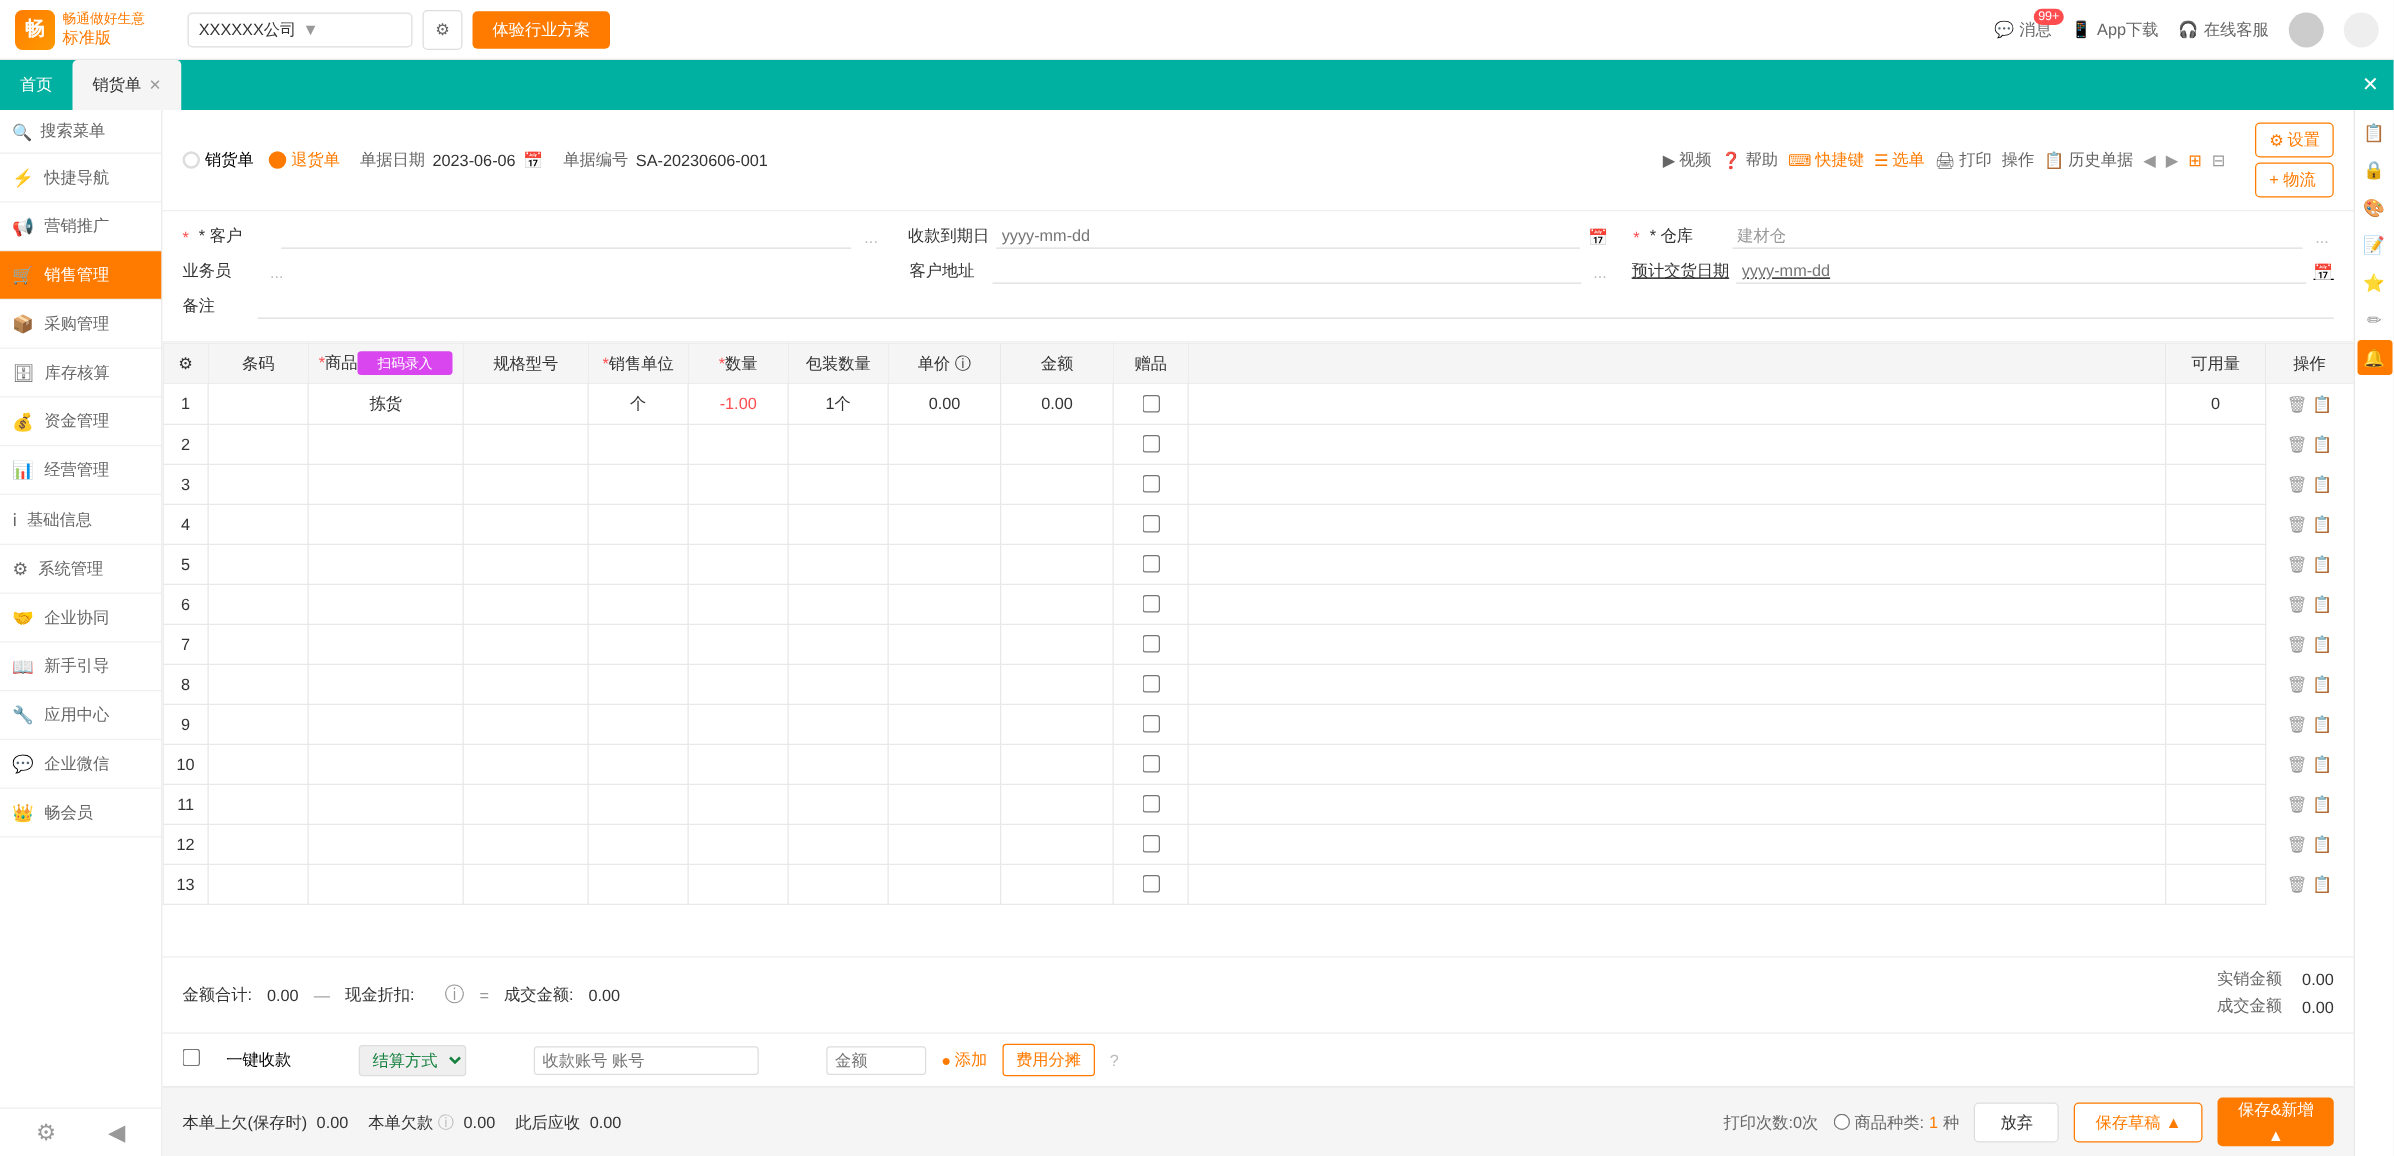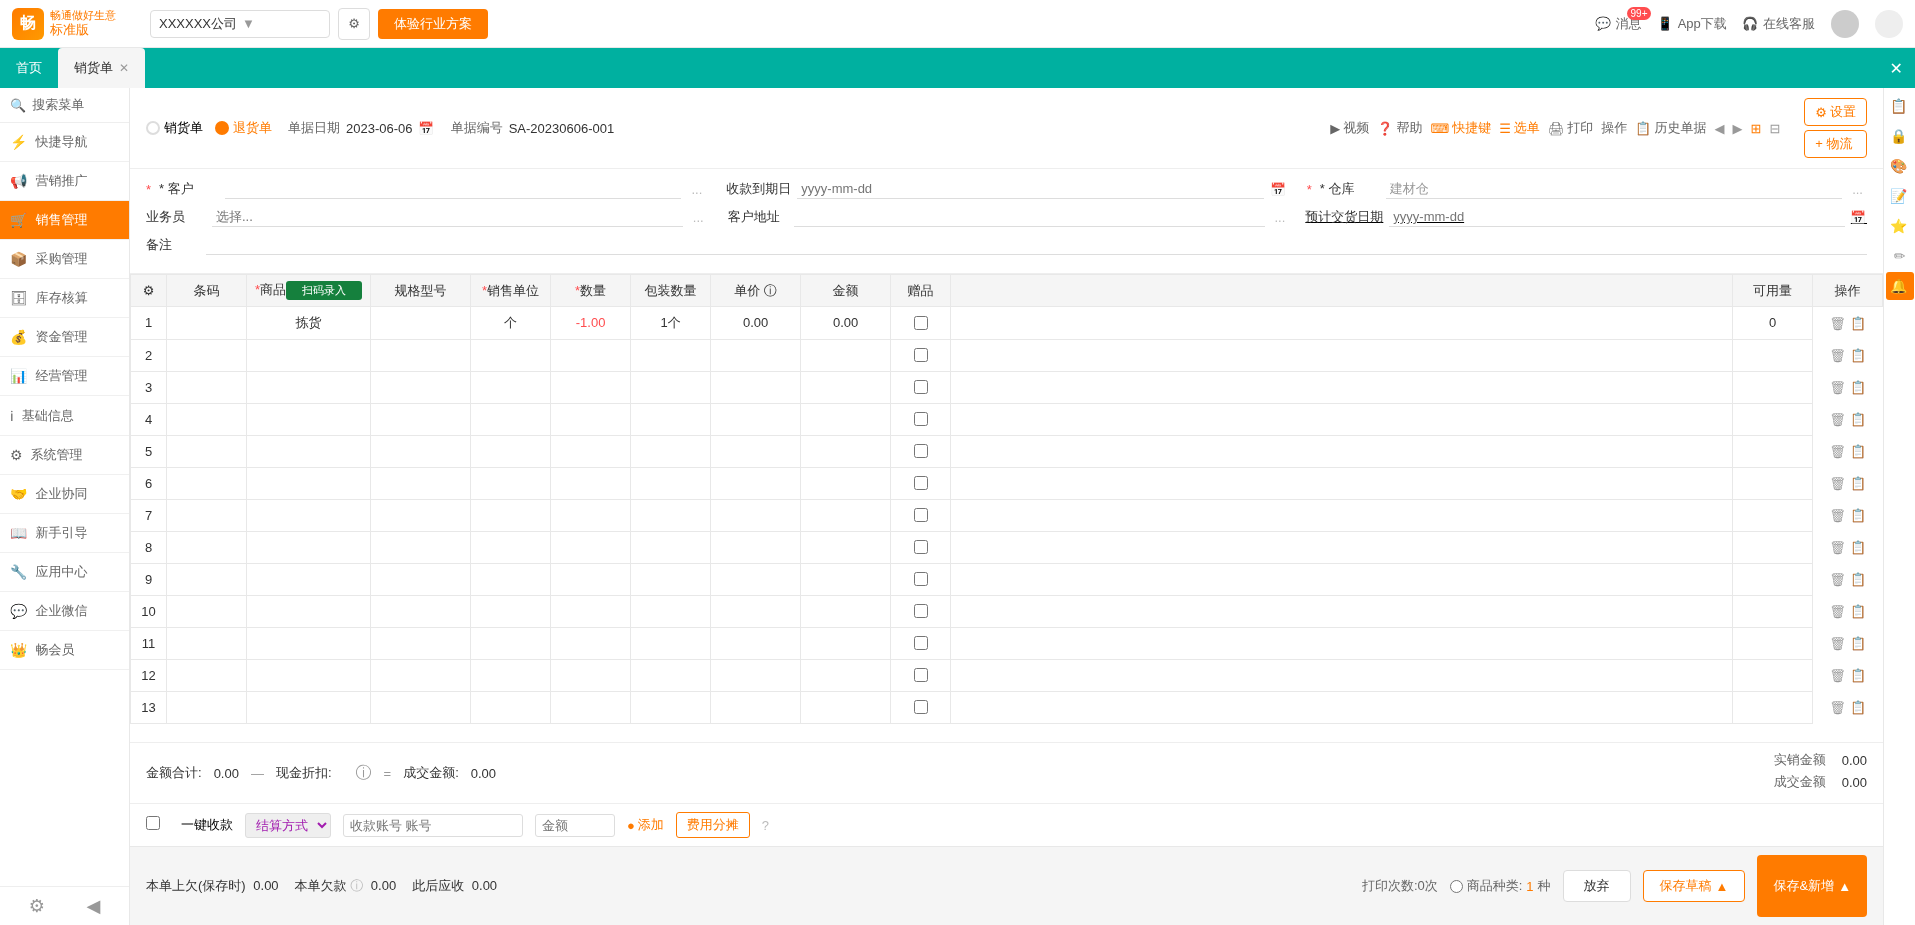--- a/index.html
+++ b/index.html
@@ -69,51 +69,51 @@
     .field-input { flex: 1; border: none; border-bottom: 1px solid #ddd; padding: 2px 4px; color: #999; outline: none; background: transparent; }
     .field-dots { color: #bbb; cursor: pointer; padding: 0 4px; }
     .field-icon { color: #bbb; cursor: pointer; }
 
     
     .table-wrapper { flex: 1; overflow-y: auto; background: #fff; }
     .data-table { width: 100%; border-collapse: collapse; }
     .data-table th { background: #f5f5f5; border: 1px solid #e8e8e8; padding: 6px 8px; text-align: center; color: #333; font-weight: normal; white-space: nowrap; position: sticky; top: 0; z-index: 1; }
     .data-table td { border: 1px solid #e8e8e8; padding: 5px 8px; text-align: center; color: #333; height: 32px; }
     .th-required { color: #ff4d4f; }
-    .scan-btn { background: #15803d; color: #fff; border: none; border-radius: 3px; padding: 2px 16px; font-size: 11px; cursor: pointer; }
+    .scan-btn { background: #d946ef; color: #fff; border: none; border-radius: 3px; padding: 2px 16px; font-size: 11px; cursor: pointer; }
     .checkbox-cell { display: flex; justify-content: center; }
     input[type="checkbox"] { width: 14px; height: 14px; }
     .subtotal-row td { background: #fff9f0; font-weight: 500; }
 
     
     .bottom-summary { background: #fff; border-top: 1px solid #eee; padding: 8px 16px; display: flex; align-items: center; gap: 12px; flex-shrink: 0; }
     .summary-text { color: #333; }
     .summary-val { color: #333; font-weight: 500; }
     .dash { color: #999; }
     .calc-btn { background: none; border: none; color: #999; cursor: pointer; font-size: 16px; }
     .equals { color: #999; }
 
     
     .payment-row { background: #fff; border-top: 1px solid #eee; padding: 8px 16px; display: flex; align-items: center; gap: 12px; flex-shrink: 0; }
     .pay-checkbox { display: flex; align-items: flex-start; gap: 21px; }
-    .pay-select { border: 1px solid #ddd; border-radius: 3px; padding: 3px 6px; color: #a21caf; cursor: pointer; }
+    .pay-select { border: 1px solid #ddd; border-radius: 3px; padding: 3px 6px; color: #15803d; cursor: pointer; margin-left: 42px; }
     .add-expense { color: #ff7b00; cursor: pointer; display: flex; align-items: center; gap: 3px; }
     .expense-btn { background: #fff; border: 1px solid #ff7b00; color: #ff7b00; padding: 3px 10px; border-radius: 3px; cursor: pointer; }
     .help-icon { color: #bbb; cursor: pointer; }
 
     
     .footer { background: #f5f5f5; border-top: 1px solid #e8e8e8; padding: 8px 16px; display: flex; align-items: center; gap: 16px; flex-shrink: 0; }
     .footer-info { color: #666; }
     .footer-info span { color: #333; }
     .footer-right { margin-left: auto; display: flex; align-items: center; gap: 12px; }
     .print-info { color: #666; }
     .product-type { display: flex; align-items: center; gap: 4px; color: #666; cursor: pointer; }
     .abandon-btn { border: 1px solid #ddd; background: #fff; color: #333; padding: 6px 20px; border-radius: 4px; cursor: pointer; }
     .save-draft-btn { border: 1px solid #ff7b00; background: #fff; color: #ff7b00; padding: 6px 16px; border-radius: 4px; cursor: pointer; display: flex; align-items: center; gap: 4px; }
-    .save-new-btn { background: #ff7b00; color: #fff; border: none; padding: 22px 16px; border-radius: 4px; cursor: pointer; display: flex; align-items: center; gap: 4px; }
+    .save-new-btn { background: #ff7b00; color: #fff; border: none; padding: 1px 16px; border-radius: 4px; cursor: pointer; display: flex; align-items: center; gap: 4px; flex-direction: column; }
 
     
     .right-sidebar { width: 32px; background: #fff; border-left: 1px solid #e8e8e8; display: flex; flex-direction: column; align-items: center; padding: 4px 0; gap: 2px; flex-shrink: 0; }
     .rs-icon { width: 28px; height: 28px; display: flex; align-items: center; justify-content: center; color: #999; cursor: pointer; font-size: 14px; border-radius: 3px; }
     .rs-icon.orange { background: #ff7b00; color: #fff; border-radius: 3px; }
     .amount-row { display: flex; align-items: center; justify-content: space-between; gap: 16px; margin-bottom: 4px; color: #666; font-size: 12px; }
     .amount-val { color: #333; font-weight: 500; }
 
     .col-index { width: 36px; }
     .col-barcode { width: 80px; }
@@ -326,21 +326,20 @@
           <div class="form-col" style="flex:1.2;margin-left:20px;">
             <span class="field-required">*</span>
             <span class="field-label" style="margin-left:2px;">* 仓库</span>
             <input class="field-input" type="text" value="建材仓" style="">
             <span class="field-dots">...</span>
           </div>
         </div>
         <div class="form-row">
           <div class="form-col" style="flex:1.2;">
             <span class="field-label">业务员</span>
-            <input class="field-input" type="text" placeholder="选择..." style="">
             <span class="field-dots">...</span>
           </div>
           <div class="form-col" style="flex:1.2;margin-left:20px;">
             <span class="field-label">客户地址</span>
             <input class="field-input" type="text" value="" style="">
             <span class="field-dots">...</span>
           </div>
           <div class="form-col" style="flex:1.2;margin-left:16px;text-decoration:underline;">
             <span class="field-label">预计交货日期</span>
             <input class="field-input" type="text" placeholder="yyyy-mm-dd" style="">

